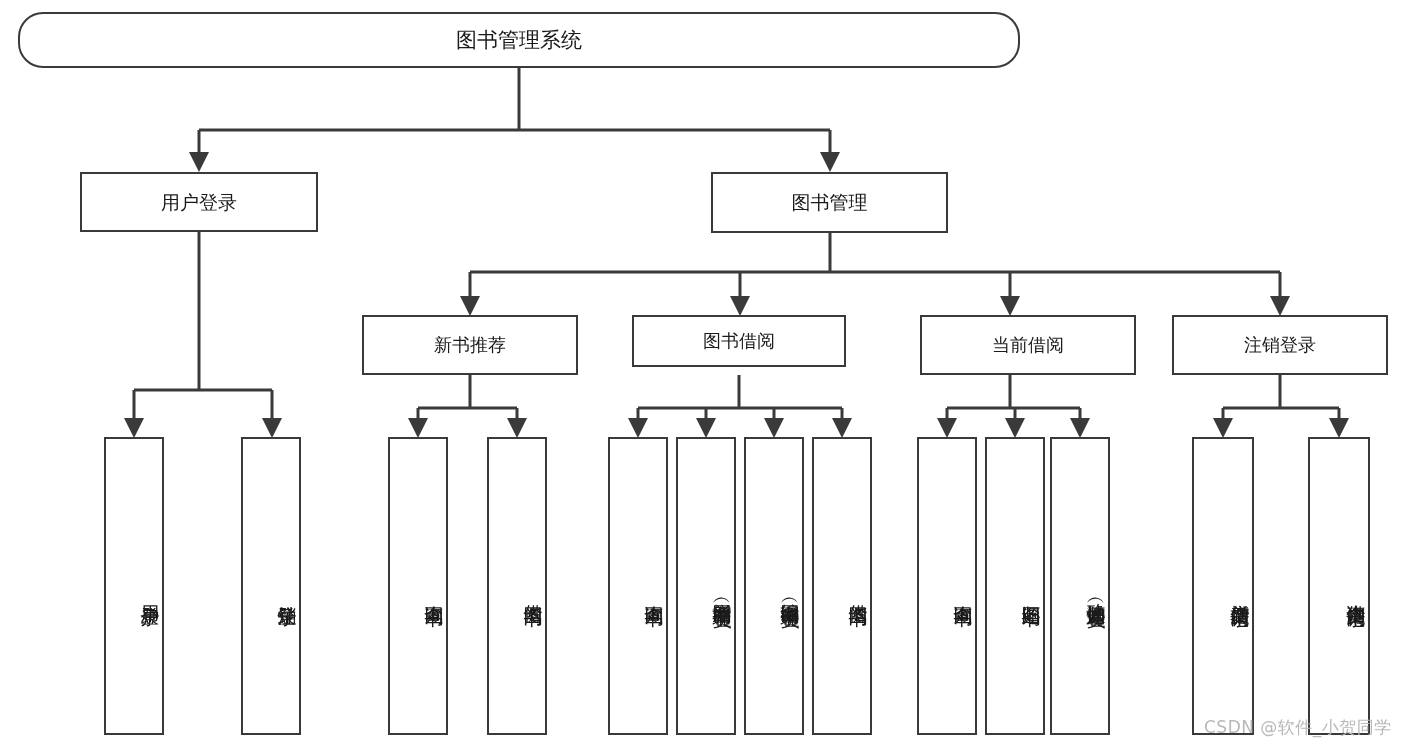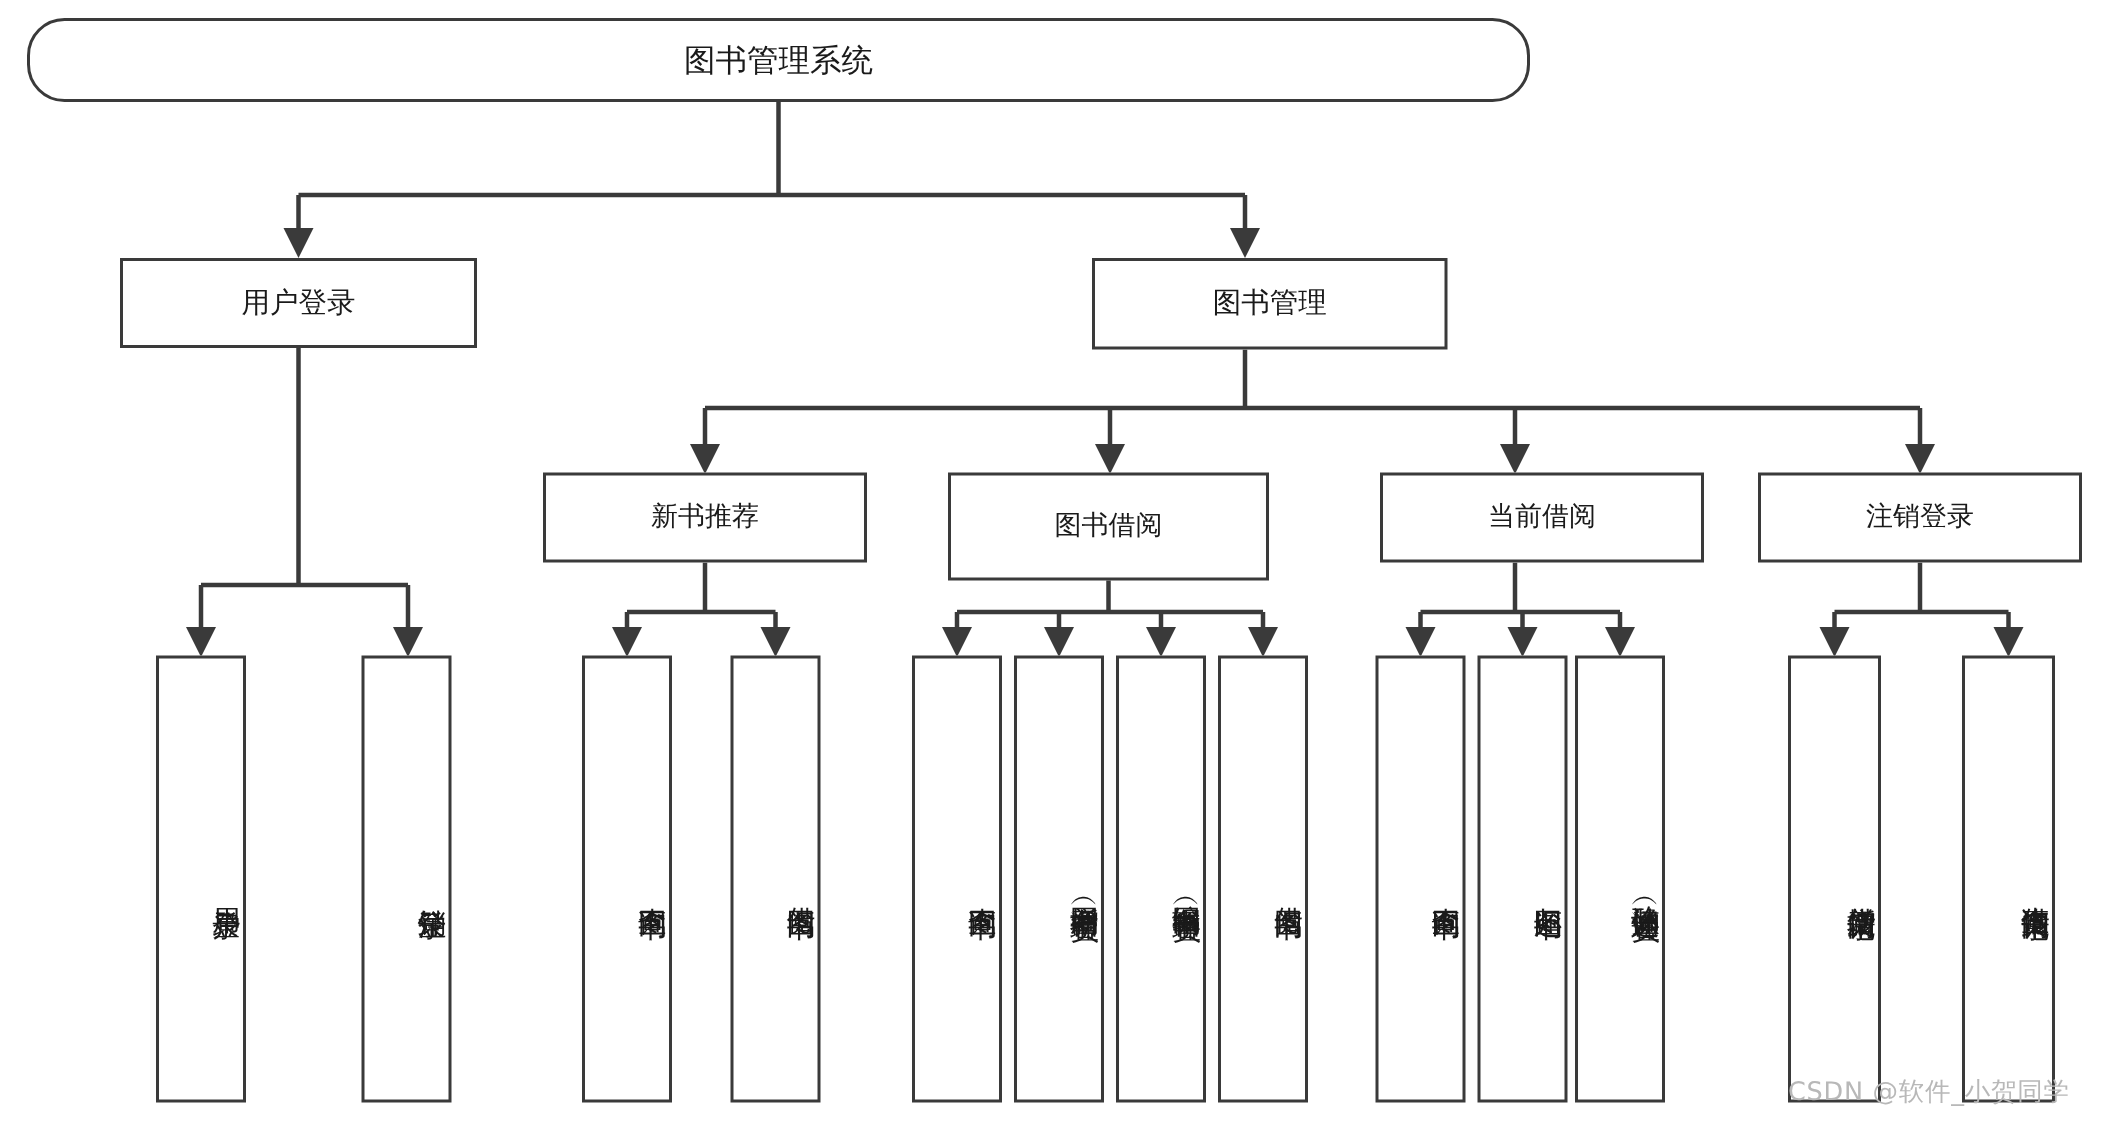--- a/index.html
+++ b/index.html
@@ -155,28 +155,28 @@
     </g>
   </svg>
 
   <div class="node root" style="left:18px; top:12px; width:1002px; height:56px;border-radius:25px;">
     <span class="label">图书管理系统</span>
   </div>
 
   <div class="node lvl2" style="left:80px; top:172px; width:238px; height:60px;">
     <span class="label">用户登录</span>
   </div>
-  <div class="node lvl2" style="left:711px; top:172px; width:237px; height:61px;margin-left:17px;">
+  <div class="node lvl2" style="left:711px; top:172px; width:237px; height:61px;">
     <span class="label">图书管理</span>
   </div>
 
   <div class="node lvl3" style="left:362px; top:315px; width:216px; height:60px;">
     <span class="label">新书推荐</span>
   </div>
-  <div class="node lvl3" style="left:632px; top:315px; width:214px; height:72px;">
+  <div class="node lvl3" style="left:632px; top:315px; width:214px; height:52px;">
     <span class="label">图书借阅</span>
   </div>
   <div class="node lvl3" style="left:902px; top:315px; width:216px; height:60px;margin-left:18px;">
     <span class="label">当前借阅</span>
   </div>
   <div class="node lvl3" style="left:1172px; top:315px; width:216px; height:60px;">
     <span class="label">注销登录</span>
   </div>
 
   <div class="node leaf" style="left:104px; top:437px; width:60px; height:298px;">
@@ -212,15 +212,15 @@
   <div class="node leaf" style="left:1050px; top:437px; width:60px; height:298px;">
     <span class="label">确认归还（管理员）</span>
   </div>
   <div class="node leaf" style="left:1192px; top:437px; width:62px; height:298px;">
     <span class="label">新增借阅记录</span>
   </div>
   <div class="node leaf" style="left:1308px; top:437px; width:62px; height:298px;">
     <span class="label">查询借阅记录</span>
   </div>
 
-  <div class="watermark" style="left:1192px; top:716px;">CSDN @软件_小贺同学</div>
+  <div class="watermark" style="left:1192px; top:716px;padding-left:12px;">CSDN @软件_小贺同学</div>
 
 </div>
 
 </body></html>

